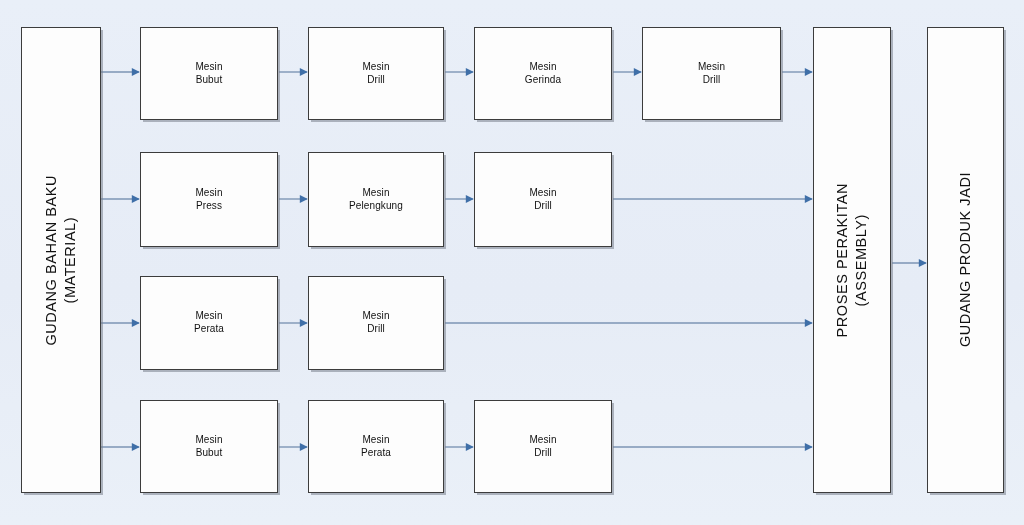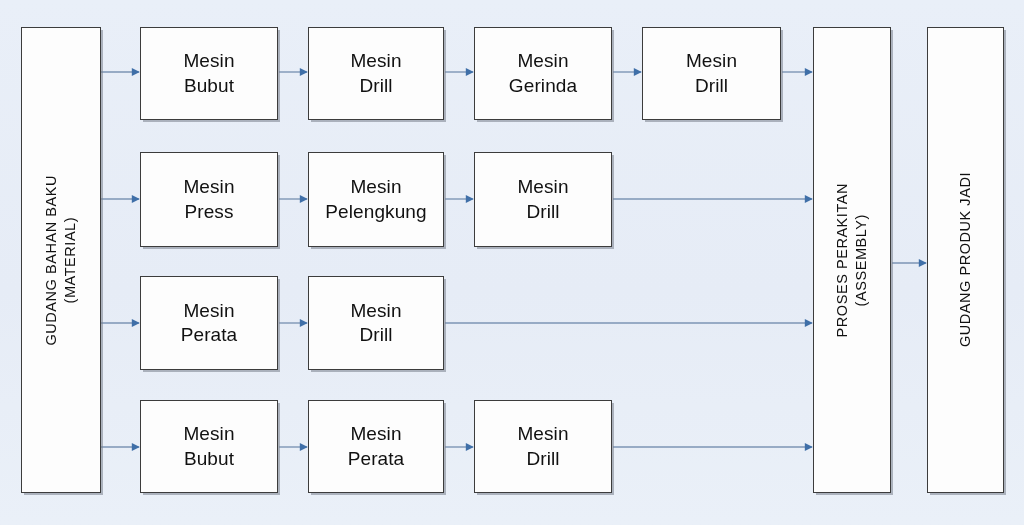--- a/index.html
+++ b/index.html
@@ -33,21 +33,21 @@
     border: 1.5px solid #3c3c3c;
     box-shadow: 2.5px 2.5px 0 -0.5px rgba(120,128,140,0.55);
     display: flex;
     align-items: center;
     justify-content: center;
     text-align: center;
     color: #111111;
     z-index: 3;
   }
   .node .lbl {
-    font-size: 19px;
+    font-size: 10px;
     line-height: 1.28;
     letter-spacing: 0.1px;
     color: #111111;
     white-space: pre-line;
   }
   .node.tall .lbl {
     writing-mode: vertical-rl;
     transform: rotate(180deg);
     font-size: 14.5px;
     letter-spacing: 0.55px;

